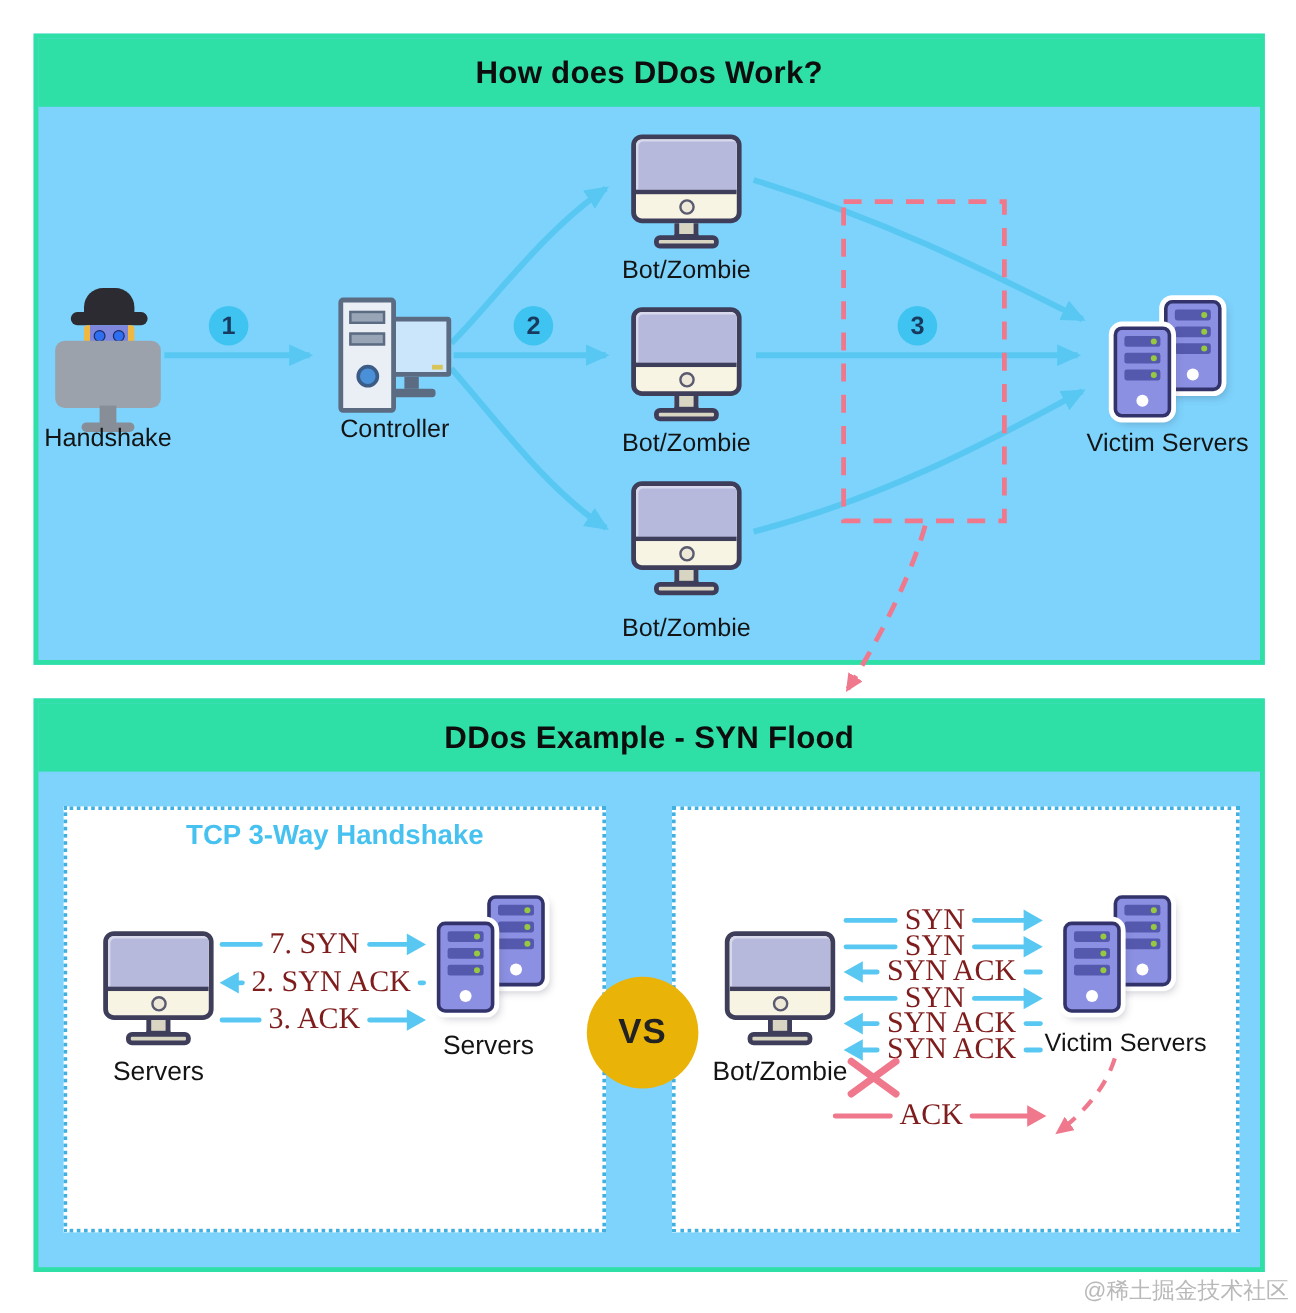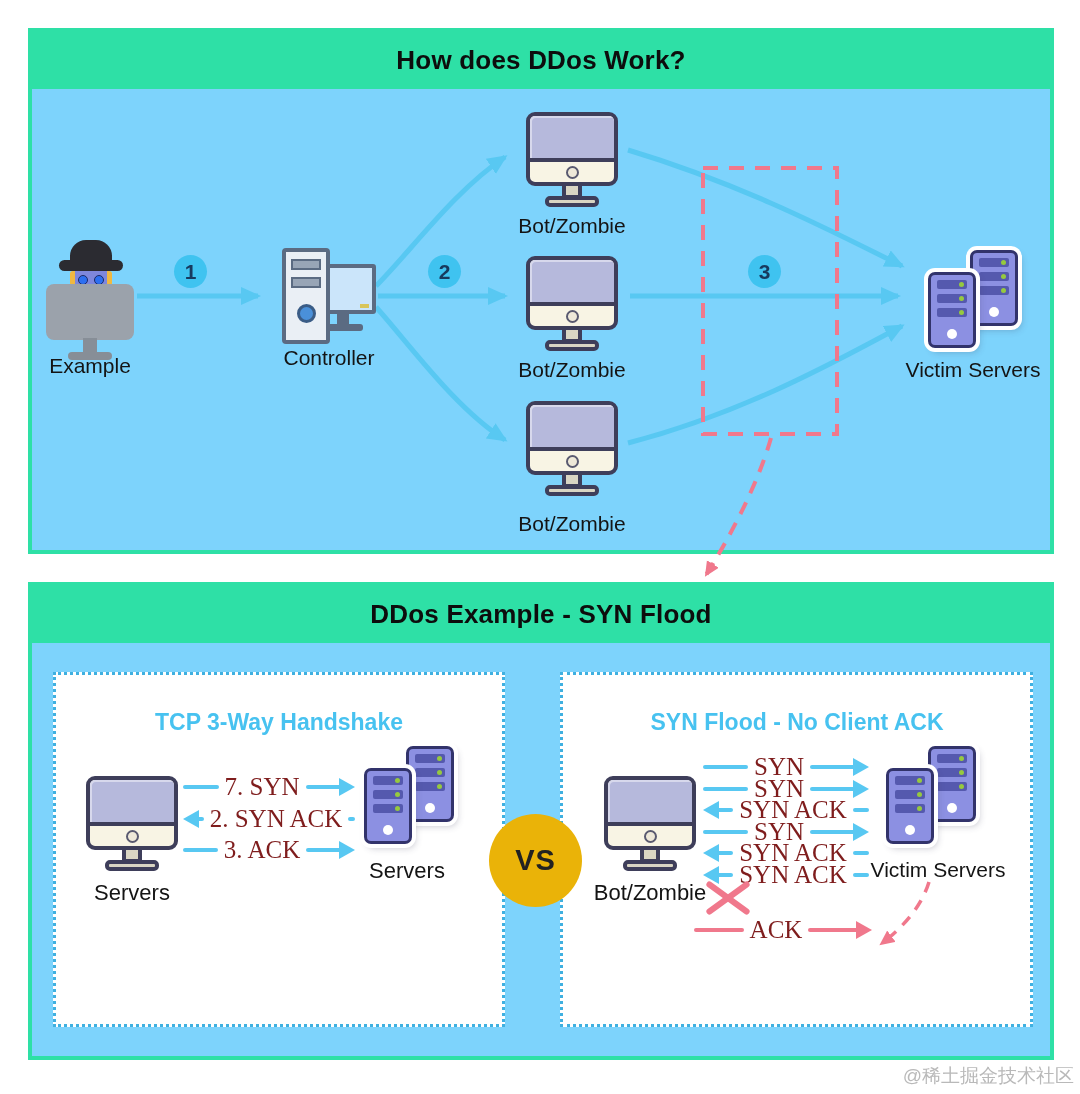--- a/index.html
+++ b/index.html
@@ -76,21 +76,21 @@
   .attacker .face  { position:absolute; left:24px; top:31px; width:42px; height:15px; border-radius:3px;
                      background:linear-gradient(90deg,#f0b840 0 5px,#7e87dc 5px calc(100% - 5px),#f0b840 calc(100% - 5px)); }
   .attacker .eye   { position:absolute; top:4px; width:8px; height:8px; border-radius:50%; background:#2d6ff0; border:1px solid #1d2a66; }
   .attacker .eye.l { left:8px; } .attacker .eye.r { right:8px; }
   .attacker .mon   { position:absolute; left:0; top:44px; width:88px; height:56px; background:#9ba2ab; border-radius:8px; }
   .attacker .neck  { position:absolute; left:37px; top:98px; width:14px; height:16px; background:#878e97; }
   .attacker .foot  { position:absolute; left:22px; top:112px; width:44px; height:8px; background:#878e97; border-radius:4px; }
 
   
   .dotted-box { position:absolute; border:3px dotted #3fb0e0; box-sizing:border-box; background:#fff; z-index:2; }
-  .box-title { position:absolute; transform:translateX(-50%); font-size:23px; font-weight:bold; color:#47c2f0; white-space:nowrap; z-index:5;margin-top:27px; }
+  .box-title { position:absolute; transform:translateX(-50%); font-size:23px; font-weight:bold; color:#47c2f0; white-space:nowrap; z-index:5; }
 
   
   .msg { position:absolute; display:flex; align-items:center; z-index:5; }
   .msg .line { flex:1; height:4px; background:#58c8f2; border-radius:2px; }
   .msg .tri-r { width:0; height:0; border-top:9px solid transparent; border-bottom:9px solid transparent; border-left:16px solid #58c8f2; margin-left:-2px; }
   .msg .tri-l { width:0; height:0; border-top:9px solid transparent; border-bottom:9px solid transparent; border-right:16px solid #58c8f2; margin-right:-2px; }
   .msg .txt { padding:0 6px; font-size:25px; color:#7f1d1d; white-space:nowrap;font-family:Liberation Serif, serif; }
   .msg.red .line { background:#f0788c; }
   .msg.red .tri-r { border-left-color:#f0788c; }
 
@@ -163,21 +163,21 @@
     <div class="crown"></div>
     <div class="brim"></div>
     <div class="face">
       <div class="eye l"></div>
         <div class="eye r"></div>
     </div>
     <div class="mon"></div>
     <div class="neck"></div>
     <div class="foot"></div>
   </div>
-  <div class="lbl" style="left:90px; top:354px;">Example</div>
+  <div class="lbl" style="left:90px; top:354px;">Handshake</div>
 
   <div class="controller">
     <div class="mon"></div>
     <div class="mon-neck"></div>
     <div class="mon-foot"></div>
     <div class="tower">
       <div class="t-slot"></div>
       <div class="t-slot"></div>
       <div class="t-btn"></div>
     </div>
@@ -229,21 +229,20 @@
         <div class="slot"></div>
         <div class="slot"></div>
       </div>
   </div>
   <div class="lbl" style="left:973px; top:358px;">Victim Servers</div>
 
   <div class="dotted-box" style="left:53px; top:672px; width:452px; height:355px;"></div>
   <div class="dotted-box" style="left:560px; top:672px; width:473px; height:355px;"></div>
 
   <div class="box-title" style="left:279px; top:682px;">TCP 3-Way Handshake</div>
-  <div class="box-title" style="left:797px; top:682px;">SYN Flood - No Client ACK</div>
 
   <div class="imac" style="left:86px; top:776px;">
     <div class="body">
         <div class="screen"></div>
         <div class="btn"></div>
       </div>
     <div class="neck"></div>
       <div class="foot"></div>
   </div>
   <div class="lbl" style="left:132px; top:880px; font-size:22px;">Servers</div>

